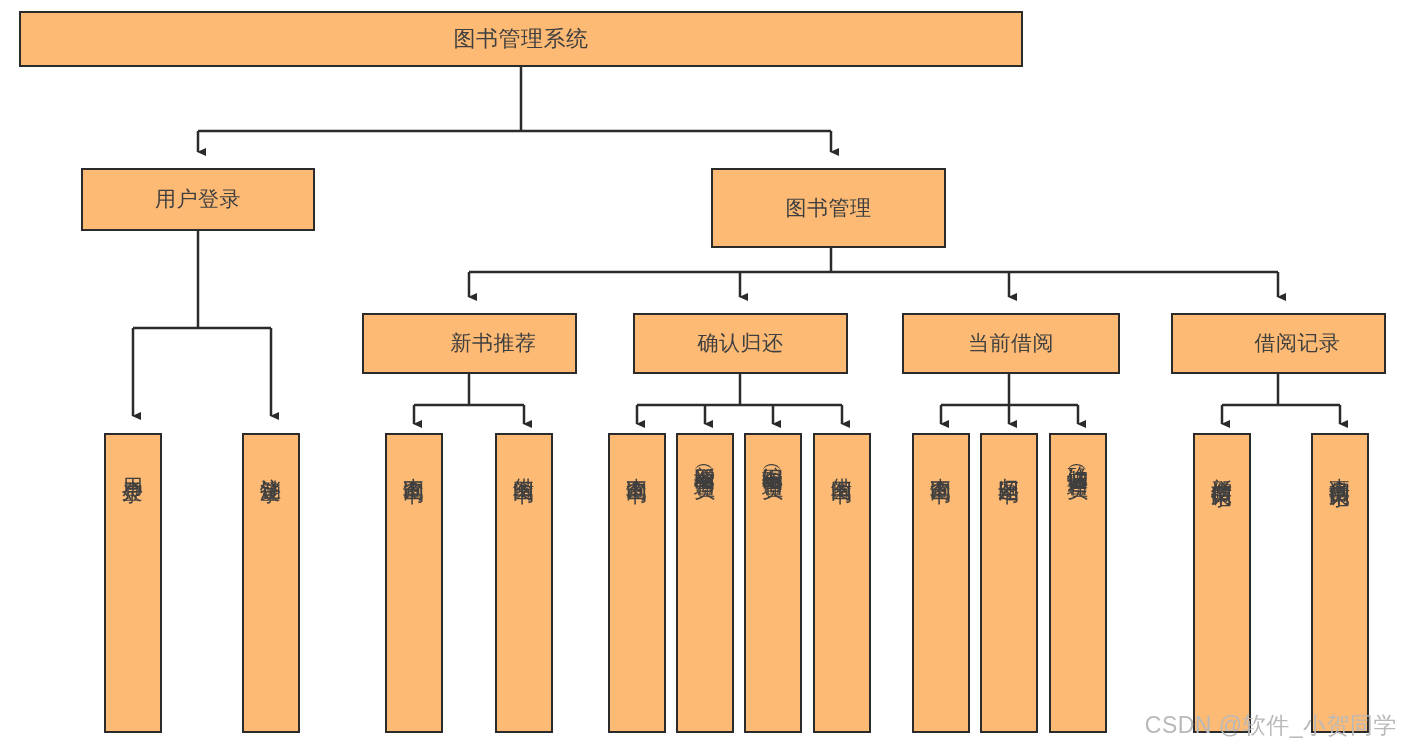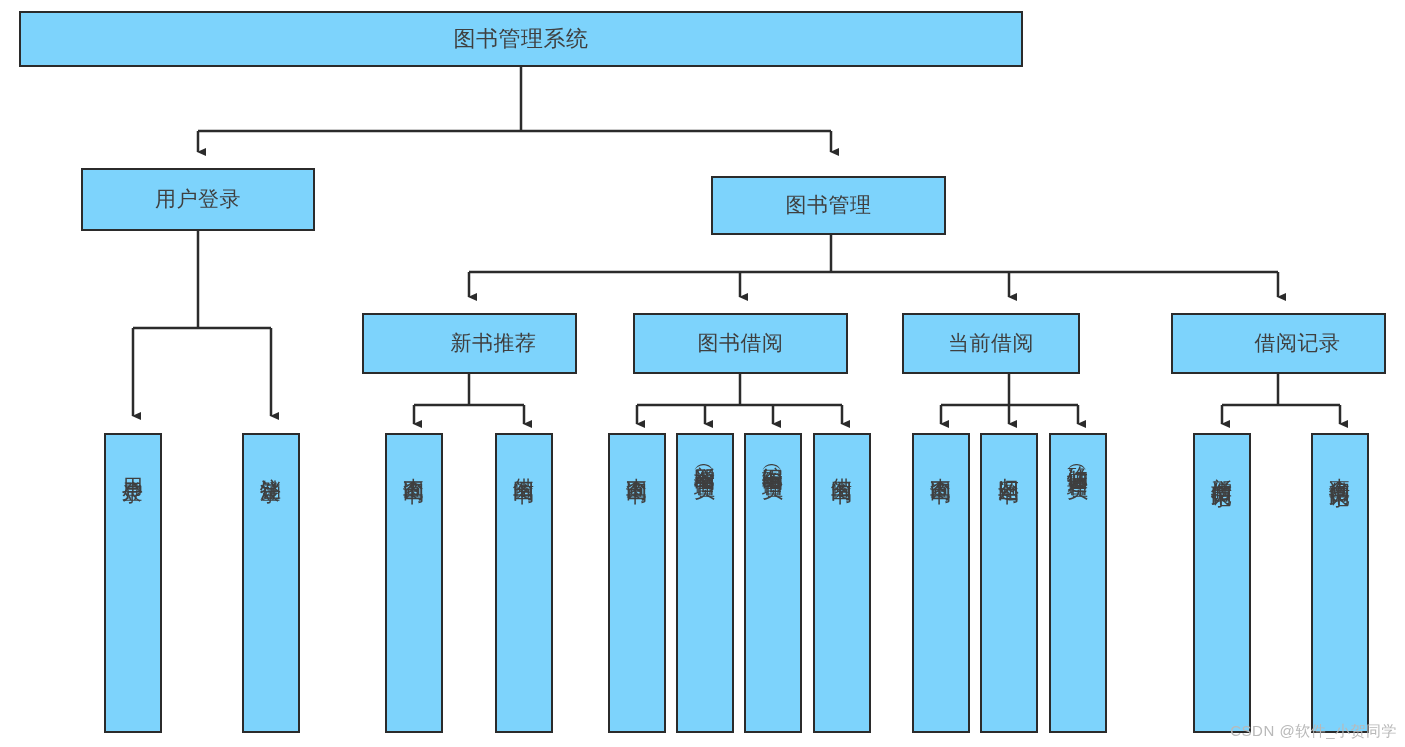--- a/index.html
+++ b/index.html
@@ -22,21 +22,21 @@
     position: absolute;
     left: 0;
     top: 0;
     width: 1405px;
     height: 747px;
     pointer-events: none;
   }
   .node {
     position: absolute;
     box-sizing: border-box;
-    background: #7dd3fc;
+    background: #fdba74;
     border: 2.5px solid #2b2b2b;
     display: flex;
     align-items: center;
     justify-content: center;
     text-align: center;
     color: #3c3c3c;
     z-index: 2;
   }
   .node-label {
     display: block;
@@ -62,21 +62,21 @@
     text-orientation: upright;
     font-size: 21px;
     line-height: 1.0;
     letter-spacing: 2px;
     max-height: 270px;
   }
   .watermark {
     position: absolute;
     right: 8px;
     bottom: 6px;
-    font-size: 15px;
+    font-size: 23px;
     color: #b9b9b9;
     letter-spacing: 0.5px;
     white-space: nowrap;
     z-index: 3;
     font-family: "Liberation Sans", "DejaVu Sans", sans-serif;
   }
 </style>
 </head>
 <body>
 
@@ -132,31 +132,31 @@
     </g>
   </svg>
 
   <div class="node horiz root" style="left:19px; top:11px; width:1004px; height:56px;">
     <span class="node-label">图书管理系统</span>
   </div>
 
   <div class="node horiz" style="left:81px; top:168px; width:234px; height:63px;">
     <span class="node-label">用户登录</span>
   </div>
-  <div class="node horiz" style="left:711px; top:168px; width:235px; height:59px;margin-top:8px;">
+  <div class="node horiz" style="left:711px; top:168px; width:235px; height:80px;">
     <span class="node-label">图书管理</span>
   </div>
 
   <div class="node horiz" style="left:362px; top:313px; width:215px; height:61px;padding-left:48px;">
     <span class="node-label">新书推荐</span>
   </div>
   <div class="node horiz" style="left:633px; top:313px; width:215px; height:61px;">
-    <span class="node-label">图书借阅</span>
-  </div>
-  <div class="node horiz" style="left:902px; top:313px; width:178px; height:61px;">
+    <span class="node-label">确认归还</span>
+  </div>
+  <div class="node horiz" style="left:902px; top:313px; width:218px; height:61px;">
     <span class="node-label">当前借阅</span>
   </div>
   <div class="node horiz" style="left:1171px; top:313px; width:215px; height:61px;padding-left:38px;">
     <span class="node-label">借阅记录</span>
   </div>
 
   <div class="node vert" style="left:104px; top:433px; width:58px; height:300px;">
     <span class="node-label">用户登录</span>
   </div>
   <div class="node vert" style="left:242px; top:433px; width:58px; height:300px;">

